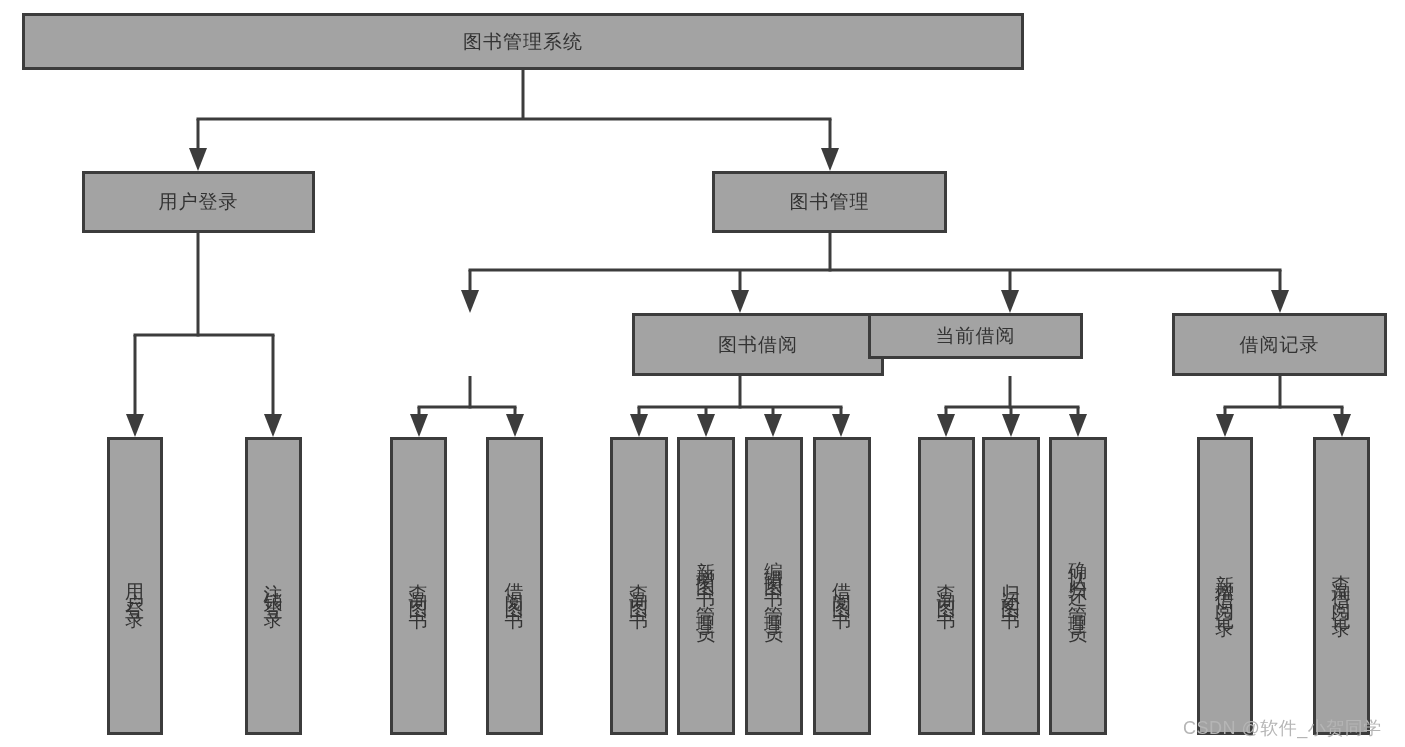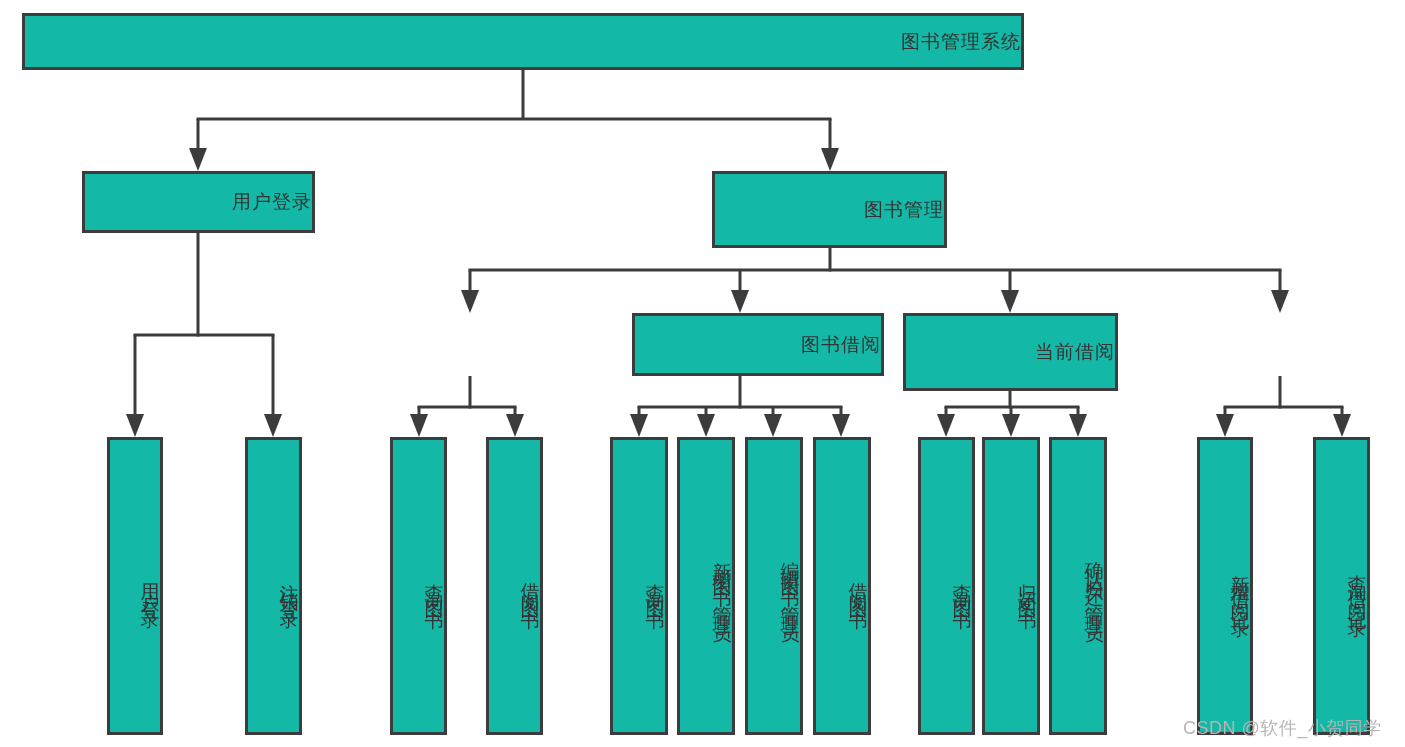--- a/index.html
+++ b/index.html
@@ -2,22 +2,22 @@
 <html><head>
 <meta charset="utf-8">
 <style>
   html,body{margin:0;padding:0;background:#fff;}
   .canvas{
     position:relative;width:1405px;height:747px;background:#fff;overflow:hidden;
     font-family:"Liberation Sans","DejaVu Sans",sans-serif;color:#333;
   }
   .wires{position:absolute;left:0;top:0;width:1405px;height:747px;}
   .node{
-    position:absolute;box-sizing:border-box;background:#14b8a6;
-    border:3px solid #3c3c3c;display:flex;align-items:center;justify-content:flex-end;
+    position:absolute;box-sizing:border-box;background:#a3a3a3;
+    border:3px solid #3c3c3c;display:flex;align-items:center;justify-content:center;
   }
   .hbox span{font-size:19px;letter-spacing:1px;white-space:nowrap;}
   .vbox span{
     writing-mode:vertical-rl;text-orientation:mixed;
     font-size:19px;letter-spacing:9px;line-height:1;white-space:nowrap;
   }
   .watermark{
     position:absolute;left:1183px;top:716px;font-size:18px;letter-spacing:0.5px;
     color:#b5b5b5;white-space:nowrap;z-index:5;
   }
@@ -86,29 +86,32 @@
     </g>
   </svg>
 
   <div class="node hbox" style="left:22px;top:13px;width:1002px;height:57px">
     <span>图书管理系统</span>
   </div>
 
   <div class="node hbox" style="left:82px;top:171px;width:233px;height:62px">
     <span>用户登录</span>
   </div>
-  <div class="node hbox" style="left:712px;top:171px;width:235px;height:77px">
+  <div class="node hbox" style="left:712px;top:171px;width:235px;height:62px">
     <span>图书管理</span>
   </div>
 
   <div class="node hbox" style="left:632px;top:313px;width:252px;height:63px">
     <span>图书借阅</span>
   </div>
-  <div class="node hbox" style="left:903px;top:313px;width:215px;height:78px">
+  <div class="node hbox" style="left:868px;top:313px;width:215px;height:46px">
     <span>当前借阅</span>
+  </div>
+  <div class="node hbox" style="left:1172px;top:313px;width:215px;height:63px">
+    <span>借阅记录</span>
   </div>
 
   <div class="node vbox" style="left:107px;top:437px;width:56px;height:298px">
     <span>用户登录</span>
   </div>
   <div class="node vbox" style="left:245px;top:437px;width:57px;height:298px">
     <span>注销登录</span>
   </div>
 
   <div class="node vbox" style="left:390px;top:437px;width:57px;height:298px">

